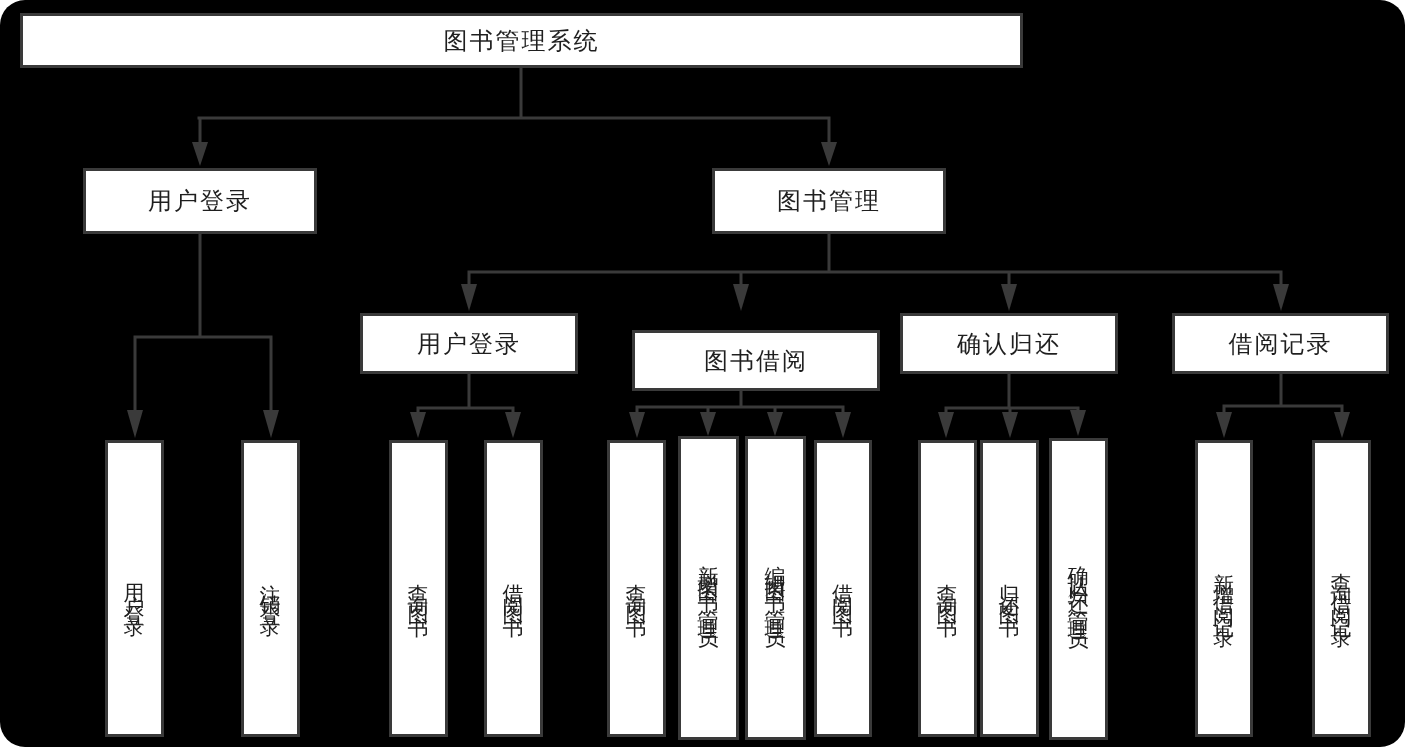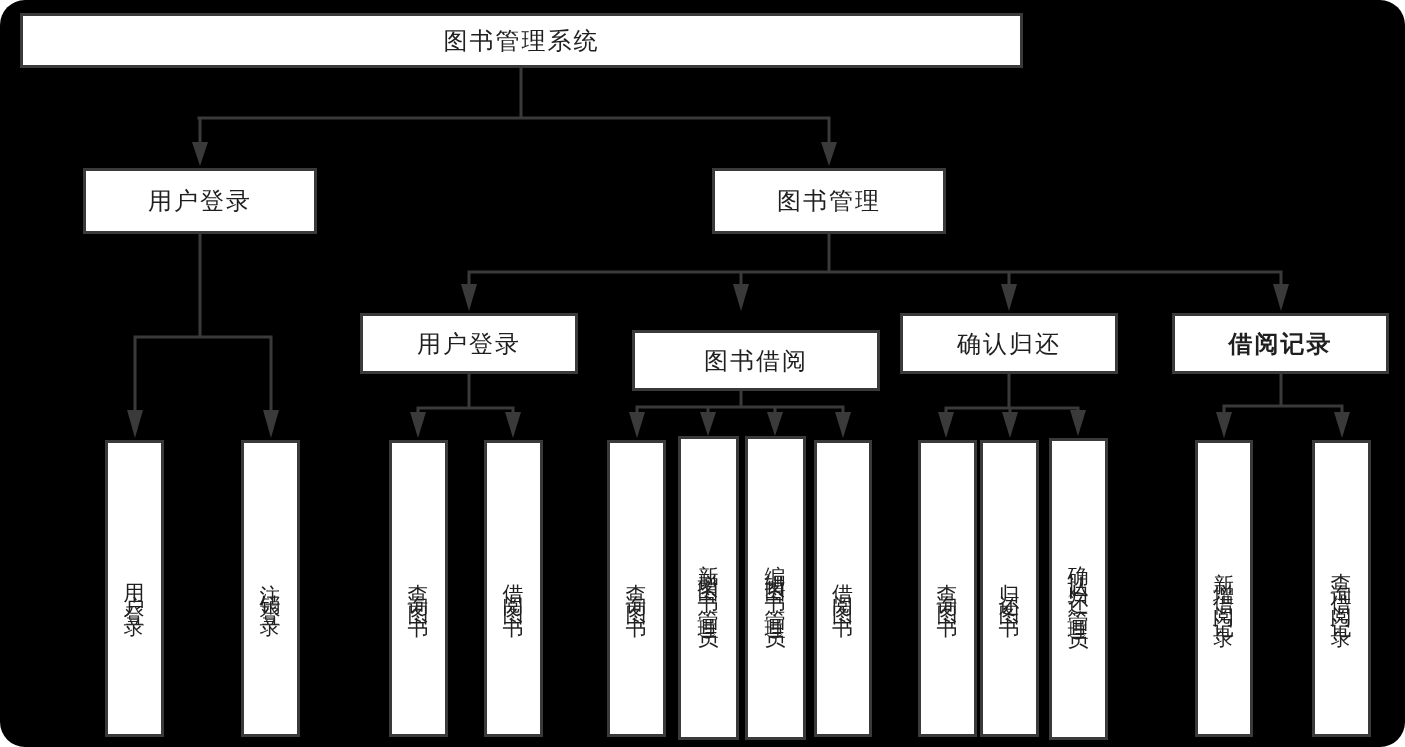--- a/index.html
+++ b/index.html
@@ -111,21 +111,21 @@
 
   <div class="node hbox" style="left:360px; top:313px; width:218px; height:61px;">
     <span>用户登录</span>
   </div>
   <div class="node hbox" style="left:632px; top:330px; width:248px; height:61px;">
     <span>图书借阅</span>
   </div>
   <div class="node hbox" style="left:900px; top:313px; width:218px; height:61px;">
     <span>确认归还</span>
   </div>
-  <div class="node hbox" style="left:1172px; top:313px; width:217px; height:61px;font-weight:bold;">
+  <div class="node hbox" style="left:1172px; top:313px; width:217px; height:61px;">
     <span>借阅记录</span>
   </div>
 
   <div class="node vbox" style="left:105px; top:440px; width:59px; height:297px;">
     <span class="vlabel">用户登录</span>
   </div>
   <div class="node vbox" style="left:241px; top:440px; width:59px; height:297px;">
     <span class="vlabel">注销登录</span>
   </div>
 

